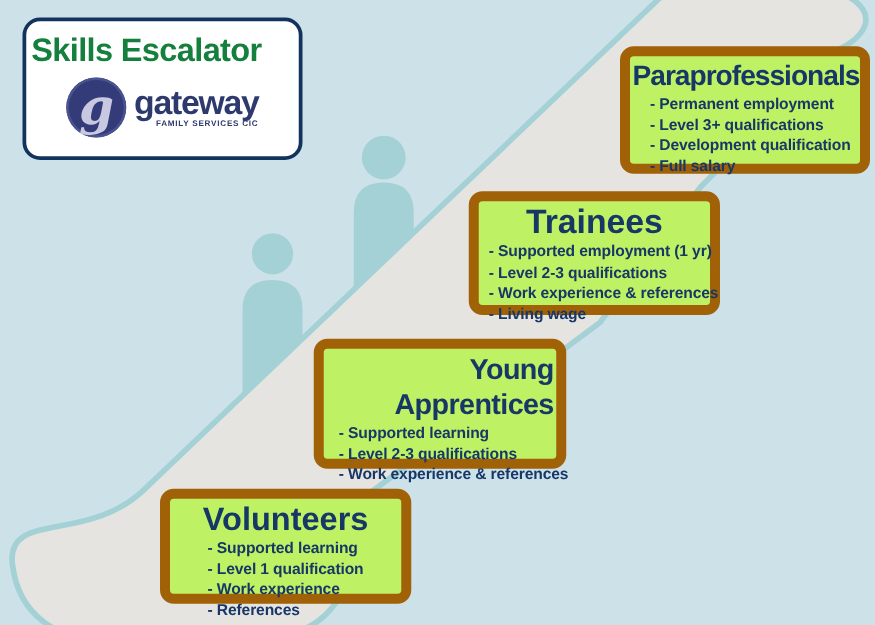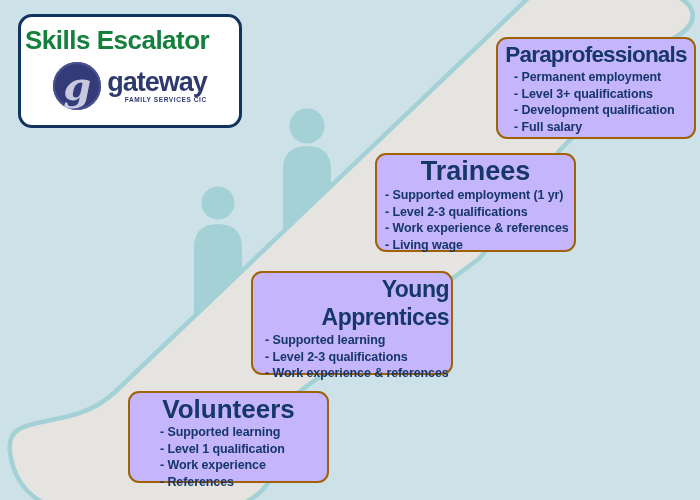--- a/index.html
+++ b/index.html
@@ -36,21 +36,21 @@
     font-size:27px;font-weight:bold;color:#2e3a6e;letter-spacing:-1px;
     line-height:26px;
   }
   .tagline{
     font-size:6.5px;font-weight:bold;color:#2e3a6e;letter-spacing:0.6px;
     margin-top:1px;
   }
 
   
   .info-box{
-    position:absolute;background:#c4b5fd;border:2px solid #a16207;
+    position:absolute;background:#bef264;border:8px solid #a16207;
     border-radius:11px;box-sizing:border-box;z-index:2;color:#173767;
   }
   .info-box h2{
     margin:2px 2px 1px 2px;text-align:center;font-weight:bold;color:#173767;
   }
   .info-box .items{padding:0 4px 0 12px;}
   .info-box .items p{
     margin:0;font-size:12.5px;font-weight:bold;line-height:16.5px;
     letter-spacing:-0.1px;white-space:nowrap;
   }

